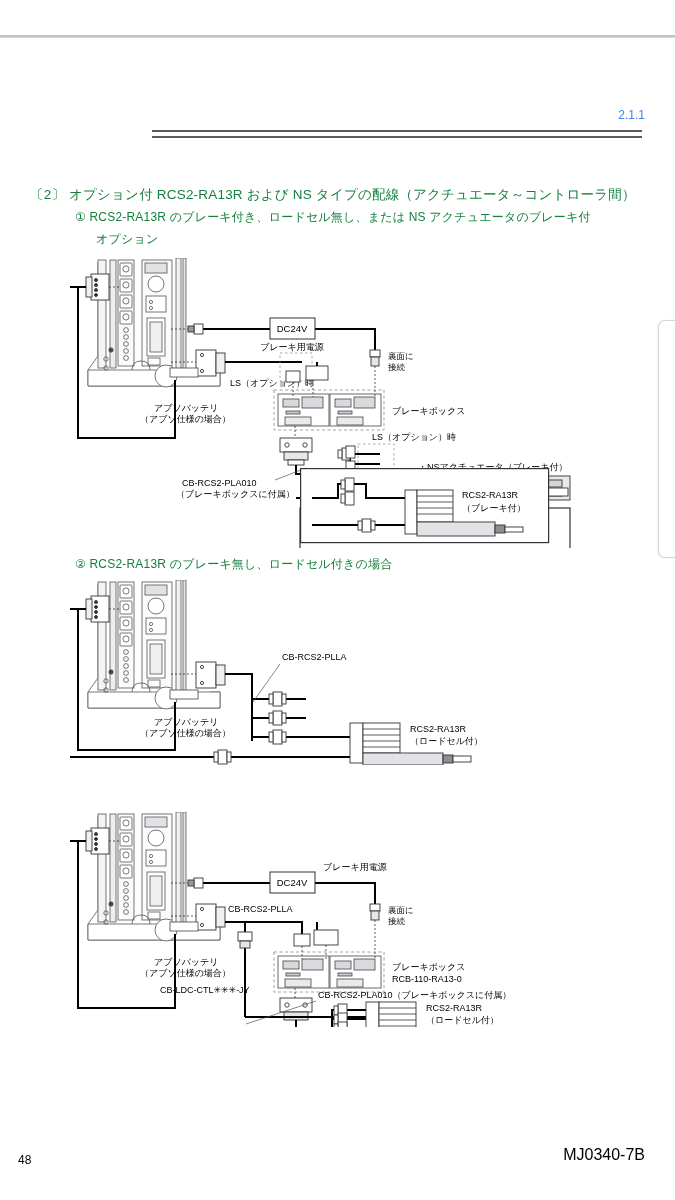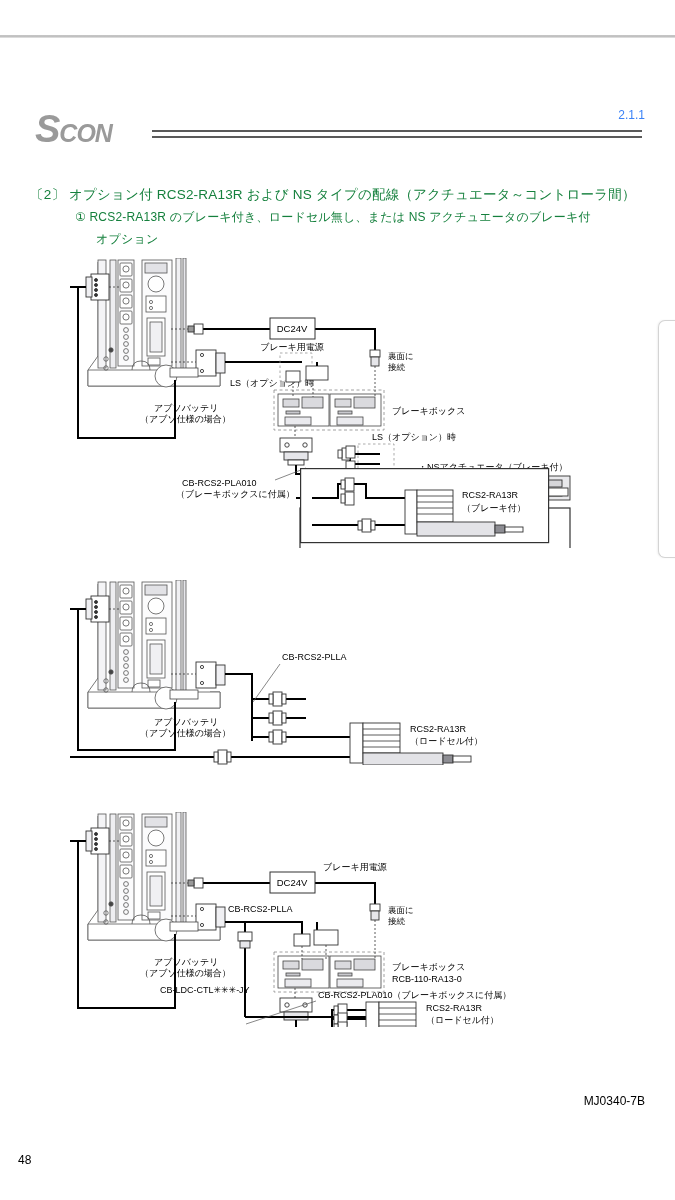--- a/index.html
+++ b/index.html
@@ -26,21 +26,21 @@
   .t{position:absolute;white-space:pre;color:#15803d;}
   .hd2{font-size:13.5px;left:30px;top:186px;letter-spacing:.2px;}
   .item{font-size:12px;letter-spacing:.2px;margin-left:20px;}
   .item-a{left:55px;top:209px;}
   .item-a2{left:76px;top:231px;}
   .item-b{left:55px;top:556px;}
   .item-c{left:55px;top:791px;}
 
   
   .pg{position:absolute;left:18px;top:1153px;font-size:12px;}
-  .doc-id{position:absolute;right:30px;top:1094px;font-size:12px;}
+  .doc-id{position:absolute;right:30px;top:1146px;font-size:16px;}
 
   
   .edge-tab{position:absolute;left:658px;top:320px;width:24px;height:236px;
             border:1px solid #d4d4d4;border-right:none;
             border-radius:7px 0 0 7px;background:#fff;
             box-shadow:-1px 0 2px rgba(0,0,0,.06);}
 
   
   .dg{position:absolute;}
   .dg svg{display:block;}
@@ -48,29 +48,29 @@
   
   text{font-family:"Liberation Sans","DejaVu Sans",sans-serif;fill:#000;}
 </style>
 </head>
 <body>
 
 <div class="page">
 
   <div class="top-rule"></div>
 
-  <div class="logo"><span class="big">S</span><span class="sm">CON</span></div>
 
   <div class="sec-no">2.1.1</div>
   <div class="hdr-rule-1"></div>
   <div class="hdr-rule-2"></div>
 
   <div class="t hd2">〔2〕 オプション付 RCS2-RA13R および NS タイプの配線（アクチュエータ～コントローラ間）</div>
   <div class="t item item-a">① RCS2-RA13R のブレーキ付き、ロードセル無し、または NS アクチュエータのブレーキ付</div>
   <div class="t item item-a2">オプション</div>
+  <div class="t item item-b">② RCS2-RA13R のブレーキ無し、ロードセル付きの場合</div>
 
   <div class="edge-tab"></div>
 
   <div class="dg" style="left:70px;top:258px;">
   <svg width="560" height="290" viewBox="0 0 560 290">
     <defs>
       <g id="ctrl">
 
         <rect x="28" y="0" width="16" height="100" fill="#f2f2f4" stroke="#555" stroke-width=".7"></rect>
         <rect x="46" y="2" width="20" height="78" fill="#fff" stroke="#555" stroke-width=".7"></rect>

